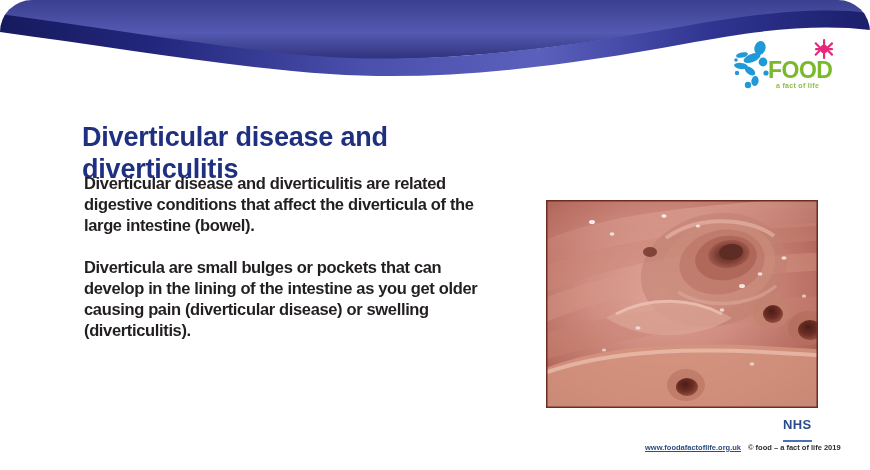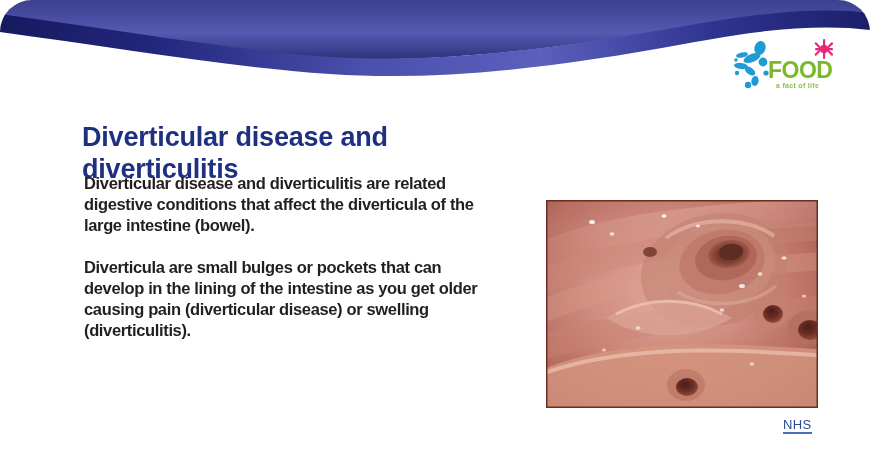--- a/index.html
+++ b/index.html
@@ -83,25 +83,25 @@
     width: 272px;
     height: 208px;
   }
 
   
   #nhs-logo {
     position: absolute;
     left: 783px;
     top: 418px;
     font-size: 13px;
-    font-weight: normal;
+    font-weight: bold;
     color: #2a4b8d;
     letter-spacing: 0.4px;
     border-bottom: 2px solid #4a6fb5;
-    padding-bottom: 1px;
+    padding-bottom: 9px;
     line-height: 1;
   }
   #footer-bar {
     position: absolute;
     left: 645px;
     top: 440px;
     width: 215px;
     height: 14px;
     display: flex;
     align-items: center;
@@ -268,14 +268,18 @@
         <ellipse cx="206" cy="164" rx="2.4" ry="1.7" opacity="0.55"></ellipse>
         <ellipse cx="258" cy="96" rx="2.2" ry="1.6" opacity="0.6"></ellipse>
       </g>
 
       <rect x="0" y="0" width="272" height="208" fill="none" stroke="#6e2d22" stroke-width="3"></rect>
     </svg>
   </div>
 
   <div id="nhs-logo">NHS</div>
 
+  <div id="footer-bar">
+    <span id="footer-url">www.foodafactoflife.org.uk</span>
+    <span id="footer-copyright">© food – a fact of life 2019</span>
+  </div>
 
 </div>
 
 </body></html>

